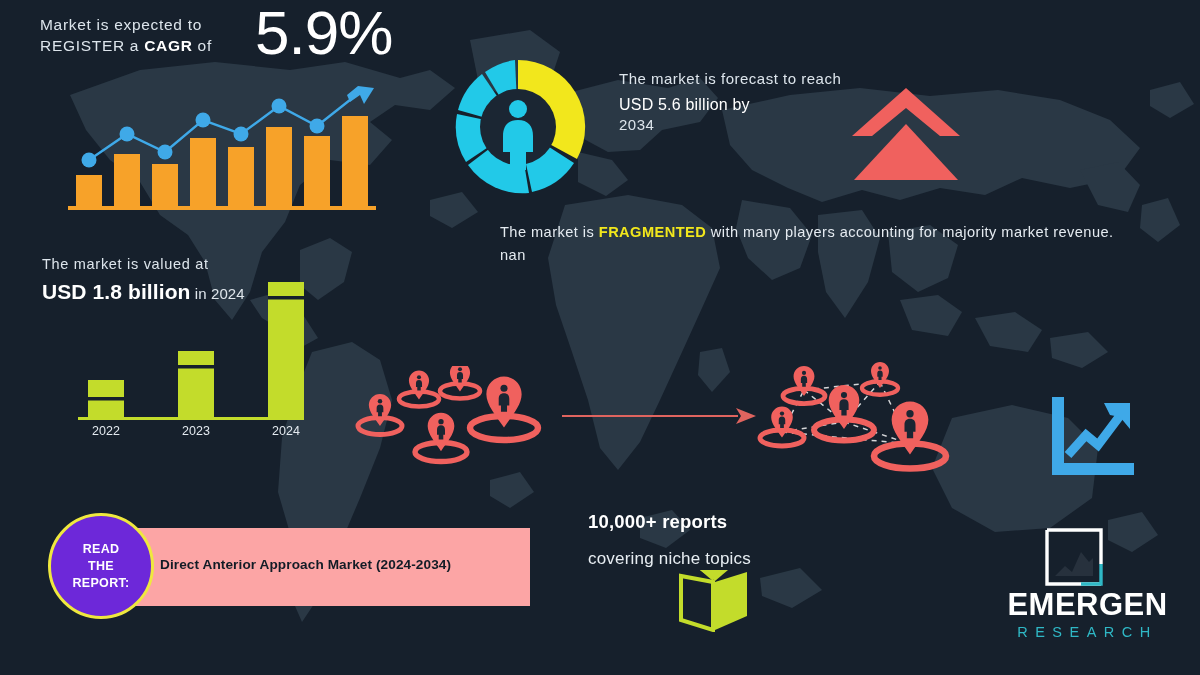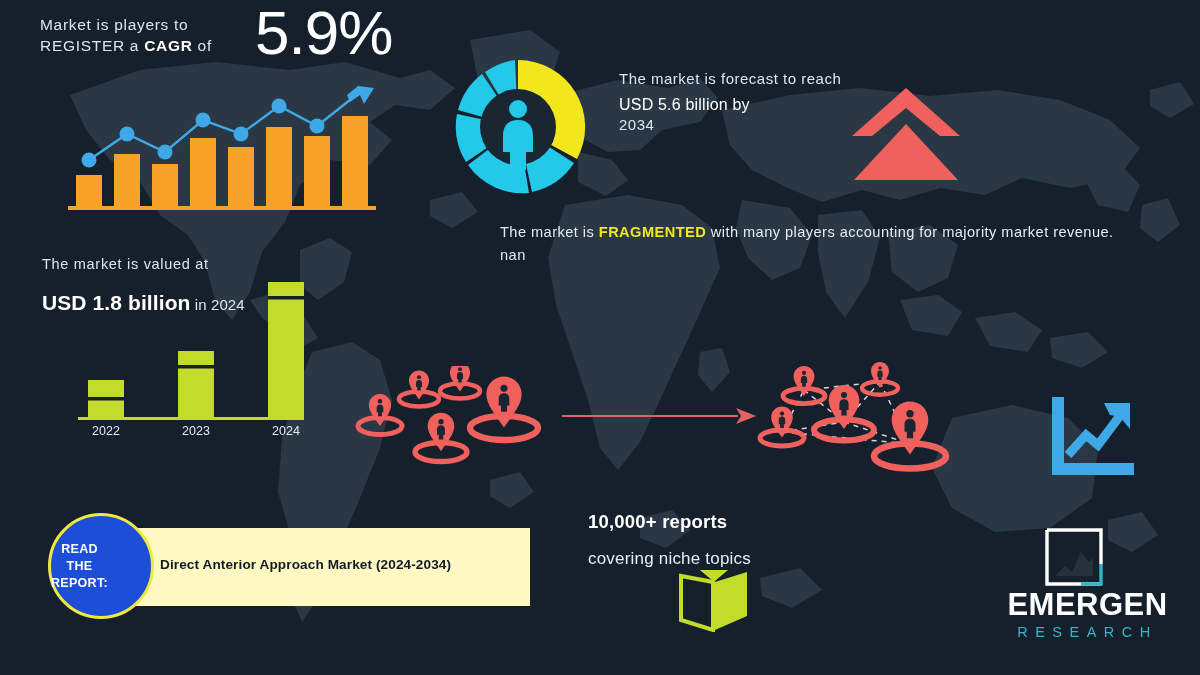--- a/index.html
+++ b/index.html
@@ -40,48 +40,48 @@
   #red-arrows { position:absolute; left:846px; top:86px; width:120px; height:96px; }
 
   
   #frag { position:absolute; left:500px; top:221px; width:640px;
           font-size:14.6px; line-height:23px; color:#e5ebf1; letter-spacing:.45px; }
   #frag .hl { color:#f2e71c; font-weight:700;margin-top:34px; }
 
   
   #valued-block { position:absolute; left:42px; top:256px; width:300px; }
   #valued-l1 { font-size:14.5px; color:#dde5ec; letter-spacing:.7px; }
-  #valued-l2 { font-size:21px; font-weight:700; color:#ffffff; margin-top:19px; letter-spacing:.1px; }
+  #valued-l2 { font-size:21px; font-weight:700; color:#ffffff; margin-top:8px; letter-spacing:.1px; }
   #valued-l2 span { font-weight:400; font-size:15px; color:#dfe6ec; }
 
   
   #green-chart { position:absolute; left:66px; top:272px; width:250px; height:175px; }
   .gx-label { font-size:12.5px; fill:#e3e9ef; font-family:"Liberation Sans", sans-serif; }
 
   
   #pins-left    { position:absolute; left:352px; top:366px; width:190px; height:100px; }
   #arrow-mid    { position:absolute; left:560px; top:400px; width:200px; height:32px; }
   #pins-network { position:absolute; left:752px; top:360px; width:205px; height:120px; }
 
   
   #blue-icon { position:absolute; left:1046px; top:393px; width:92px; height:88px; }
 
   
   #cta-bar {
     position:absolute; left:100px; top:528px; width:430px; height:78px;
-    background:#fef9c3;
+    background:#fca5a5;
   }
   #cta-title {
     position:absolute; left:60px; top:29px; width:360px;
     font-size:13.6px; font-weight:700; color:#121c26; letter-spacing:.1px;
   }
   #cta-circle {
     position:absolute; left:48px; top:513px; width:106px; height:106px;
-    border-radius:50%; background:#1d4ed8; border:3px solid #efe83e;
-    display:flex; align-items:center; justify-content:flex-start;
+    border-radius:50%; background:#6d28d9; border:3px solid #efe83e;
+    display:flex; align-items:center; justify-content:center;
   }
   #cta-circle-label {
     color:#ffffff; font-size:12.5px; font-weight:700; line-height:17px;
     text-align:center; letter-spacing:.3px; white-space:pre-line;
   }
 
   
   #reports-block { position:absolute; left:588px; top:511px; width:250px; }
   #reports-l1 { font-size:18.5px; font-weight:700; color:#ffffff; letter-spacing:.2px; }
   #reports-l2 { font-size:17px; font-weight:400; color:#e7edf2; letter-spacing:.2px; margin-top:16px; }
@@ -150,21 +150,21 @@
       <path d="M640,518 L672,510 L690,530 L666,548 L640,538 Z"></path>
       <path d="M430,200 L462,192 L478,212 L452,228 L430,216 Z"></path>
       <path d="M1150,90 L1180,82 L1194,104 L1170,118 L1150,106 Z"></path>
       <path d="M490,480 L520,472 L534,492 L510,508 L490,496 Z"></path>
       <path d="M760,578 L800,568 L822,590 L792,608 L762,596 Z"></path>
     </g>
   </svg>
 
   <div id="cagr-block">
     <div id="cagr-lines">
-      <span>Market is players to</span><br>
+      <span>Market is expected to</span><br>
       <span>REGISTER a </span><b>CAGR</b><span> of</span>
     </div>
     <div id="cagr-value">5.9%</div>
   </div>
 
   <svg id="orange-chart" viewBox="0 0 320 128">
     <g fill="#f7a229">
       <rect x="14" y="93" width="26" height="33"></rect>
       <rect x="52" y="72" width="26" height="54"></rect>
       <rect x="90" y="82" width="26" height="44"></rect>

